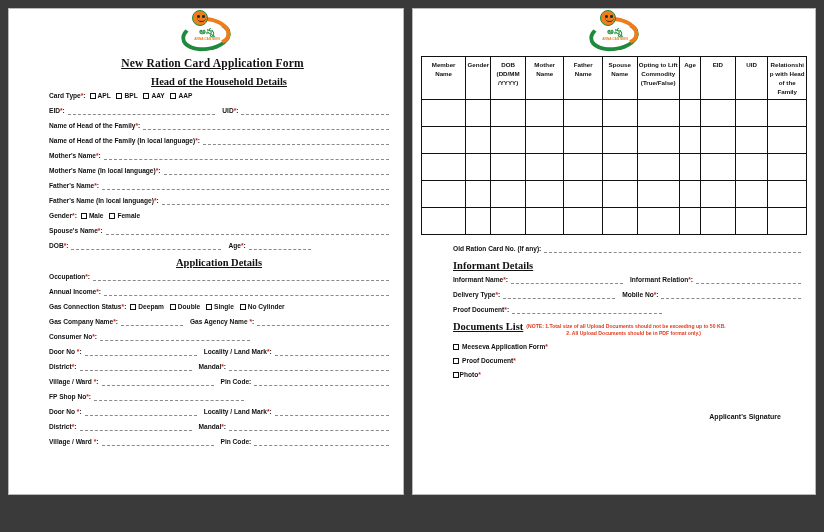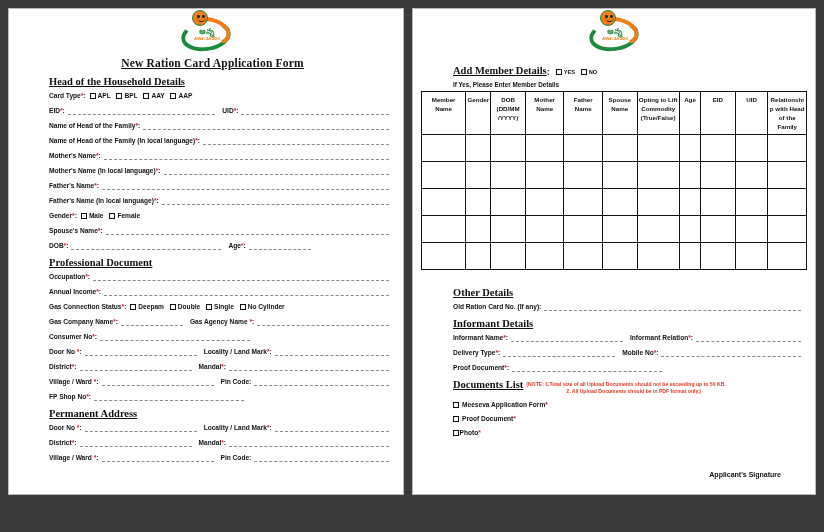--- a/index.html
+++ b/index.html
@@ -112,21 +112,21 @@
   .sec-head {
     font-family: "Liberation Serif", serif;
     font-weight: bold;
     font-size: 10.5px;
     color: #111;
     text-decoration: underline;
     margin: 7px 0 5px 0;
   }
 
   
-  .body-left  { padding: 0 14px 0 40px; }
+  .body-left  { padding: 0 14px 0 40px; text-align: center; }
   .body-right { padding: 0 14px 0 40px; }
 
   .row {
     display: flex;
     align-items: flex-end;
     font-size: 6.6px;
     font-weight: bold;
     color: #111;
     margin-bottom: 7px;
     line-height: 8px;
@@ -306,21 +306,21 @@
       </div>
 
       <div class="row">
         <span class="lbl"><span>DOB</span><span class="req">*</span>:</span>
         <span class="dash w-lg"></span>
         <span class="gap"></span>
         <span class="lbl"><span>Age</span><span class="req">*</span>:</span>
         <span class="dash w-sm"></span>
       </div>
 
-      <div class="sec-head">Professional Document</div>
+      <div class="sec-head">Application Details</div>
 
       <div class="row">
         <span class="lbl"><span>Occupation</span><span class="req">*</span>:</span>
         <span class="dash"></span>
       </div>
 
       <div class="row">
         <span class="lbl"><span>Annual Income</span><span class="req">*</span>:</span>
         <span class="dash"></span>
       </div>
@@ -372,21 +372,20 @@
         <span class="gap"></span>
         <span class="lbl"><span>Pin Code:</span></span>
         <span class="dash"></span>
       </div>
 
       <div class="row">
         <span class="lbl"><span>FP Shop No</span><span class="req">*</span>:</span>
         <span class="dash w-lg"></span>
       </div>
 
-      <div class="sec-head">Permanent Address</div>
 
       <div class="row">
         <span class="lbl"><span>Door No </span><span class="req">*</span>:</span>
         <span class="dash w-md"></span>
         <span class="gap"></span>
         <span class="lbl"><span>Locality / Land Mark</span><span class="req">*</span>:</span>
         <span class="dash"></span>
       </div>
 
       <div class="row">
@@ -415,33 +414,20 @@
       <div class="ring2"></div>
       <div class="face">
         <span class="eye l"></span>
         <span class="eye r"></span>
         <span class="smile"></span>
       </div>
       <div class="glyphs">అన్న</div>
       <div class="sub">ANNA CANTEEN</div>
     </div>
 
-    <div class="body-right" style="padding-top:12px;">
-
-      <div class="row" style="margin-bottom:5px;">
-        <span class="docs-title" style="font-size:10.5px;"><span>Add Member Details</span></span>
-        <span style="font-size:9px;font-weight:bold;">:</span>
-        <span class="opts" style="margin-left:2px;">
-          <span class="cb"></span><span style="font-size:5.6px;">YES</span>
-          <span class="cb"></span><span style="font-size:5.6px;">NO</span>
-        </span>
-      </div>
-
-      <div style="font-size:6.3px;font-weight:bold;color:#111;margin-bottom:3px;">If Yes, Please Enter Member Details</div>
-    </div>
 
     <div style="padding:0 8px 0 8px;">
       <table class="member-table">
         <colgroup>
           <col style="width:11.5%">
             <col style="width:6.5%">
             <col style="width:9%">
             <col style="width:10%">
           <col style="width:10%">
             <col style="width:9%">
@@ -531,21 +517,20 @@
             <td></td>
             <td></td>
             <td></td>
           </tr>
         </tbody>
       </table>
     </div>
 
     <div class="body-right" style="padding-top:10px;">
 
-      <div class="sec-head">Other Details</div>
 
       <div class="row">
         <span class="lbl">Old Ration Card No. (If any):</span>
         <span class="dash"></span>
       </div>
 
       <div class="sec-head">Informant Details</div>
 
       <div class="row">
         <span class="lbl"><span>Informant Name</span><span class="req">*</span>:</span>

